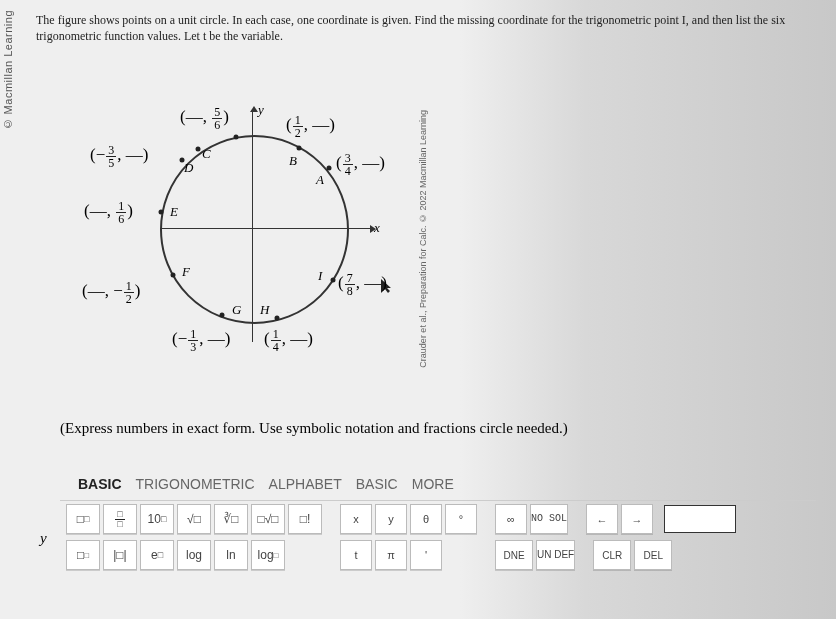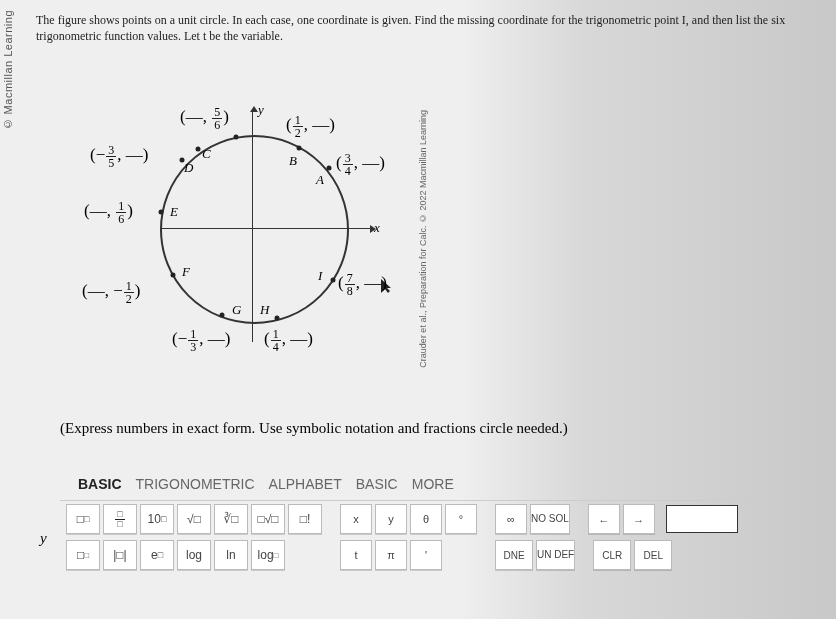--- a/index.html
+++ b/index.html
@@ -308,21 +308,21 @@
       <div class="kbtn">∛□</div>
       <div class="kbtn">□√□</div>
       <div class="kbtn">□!</div>
       <div class="spacer"></div>
       <div class="kbtn small">x</div>
       <div class="kbtn small">y</div>
       <div class="kbtn small">θ</div>
       <div class="kbtn small">°</div>
       <div class="spacer"></div>
       <div class="kbtn small">∞</div>
-      <div class="kbtn med" style="line-height:1;text-align:right;">NO SOL</div>
+      <div class="kbtn med" style="line-height:1;text-align:right;font-family:Liberation Mono, monospace;">NO SOL</div>
       <div class="spacer"></div>
       <div class="kbtn small">←</div>
       <div class="kbtn small">→</div>
       <div class="answerbox"></div>
     </div>
     <div class="btnrow">
       <div class="kbtn">
           <span>□</span>
           <sub style="font-size:8px;">□</sub>
         </div>

